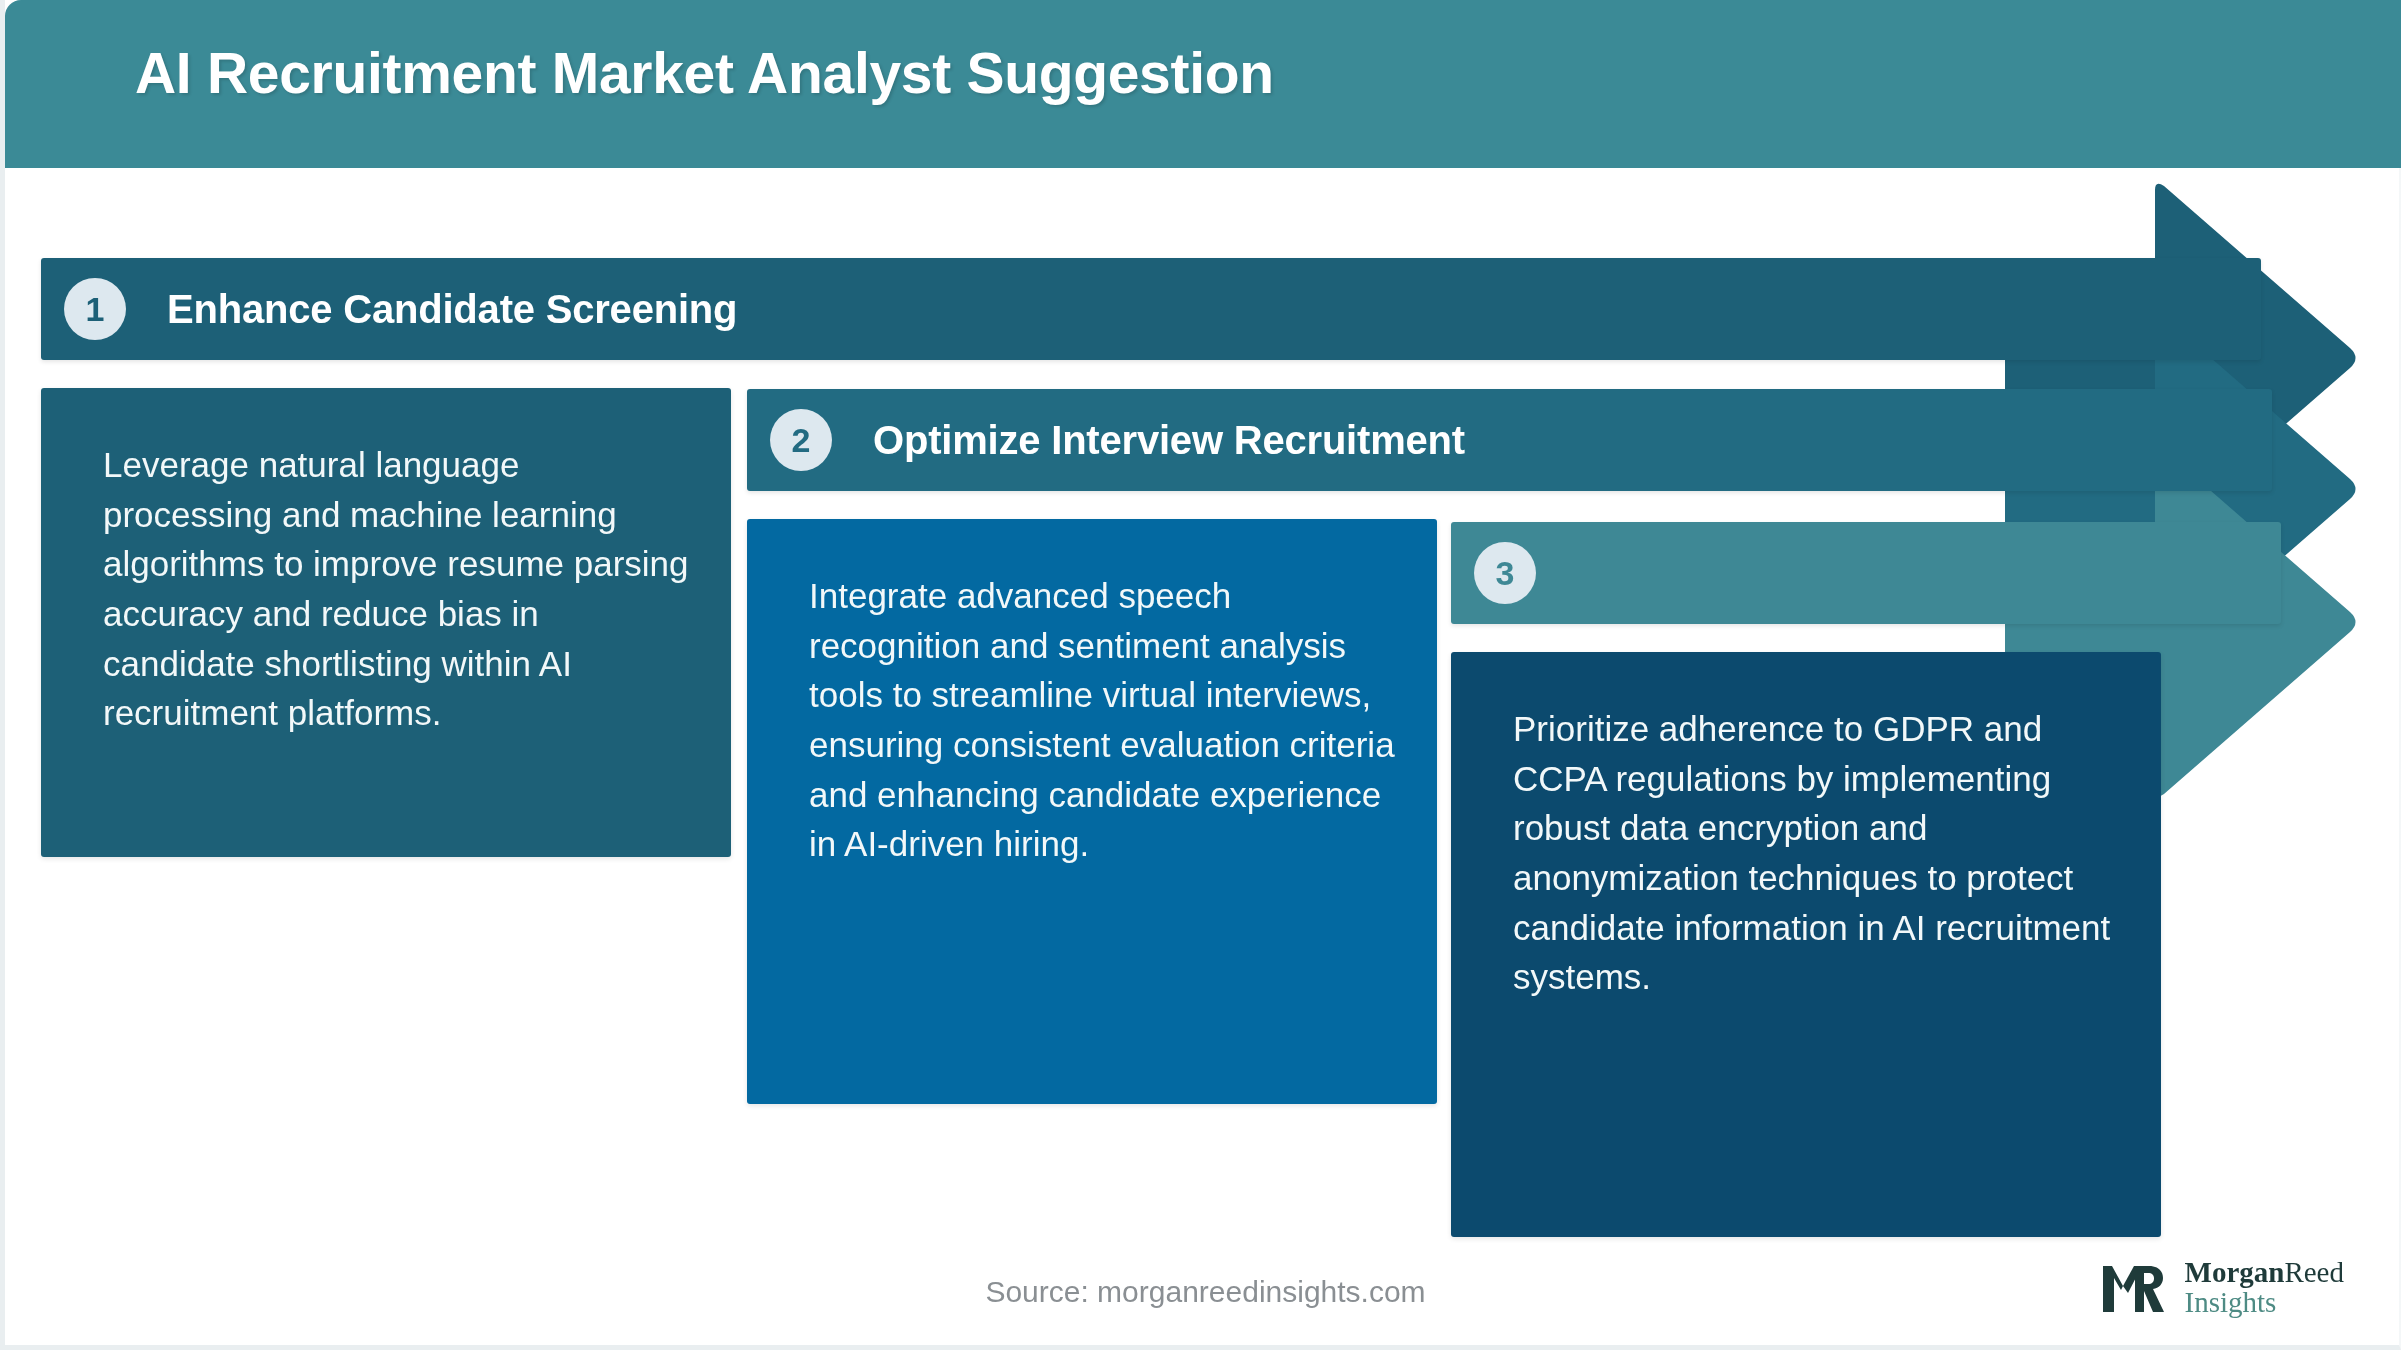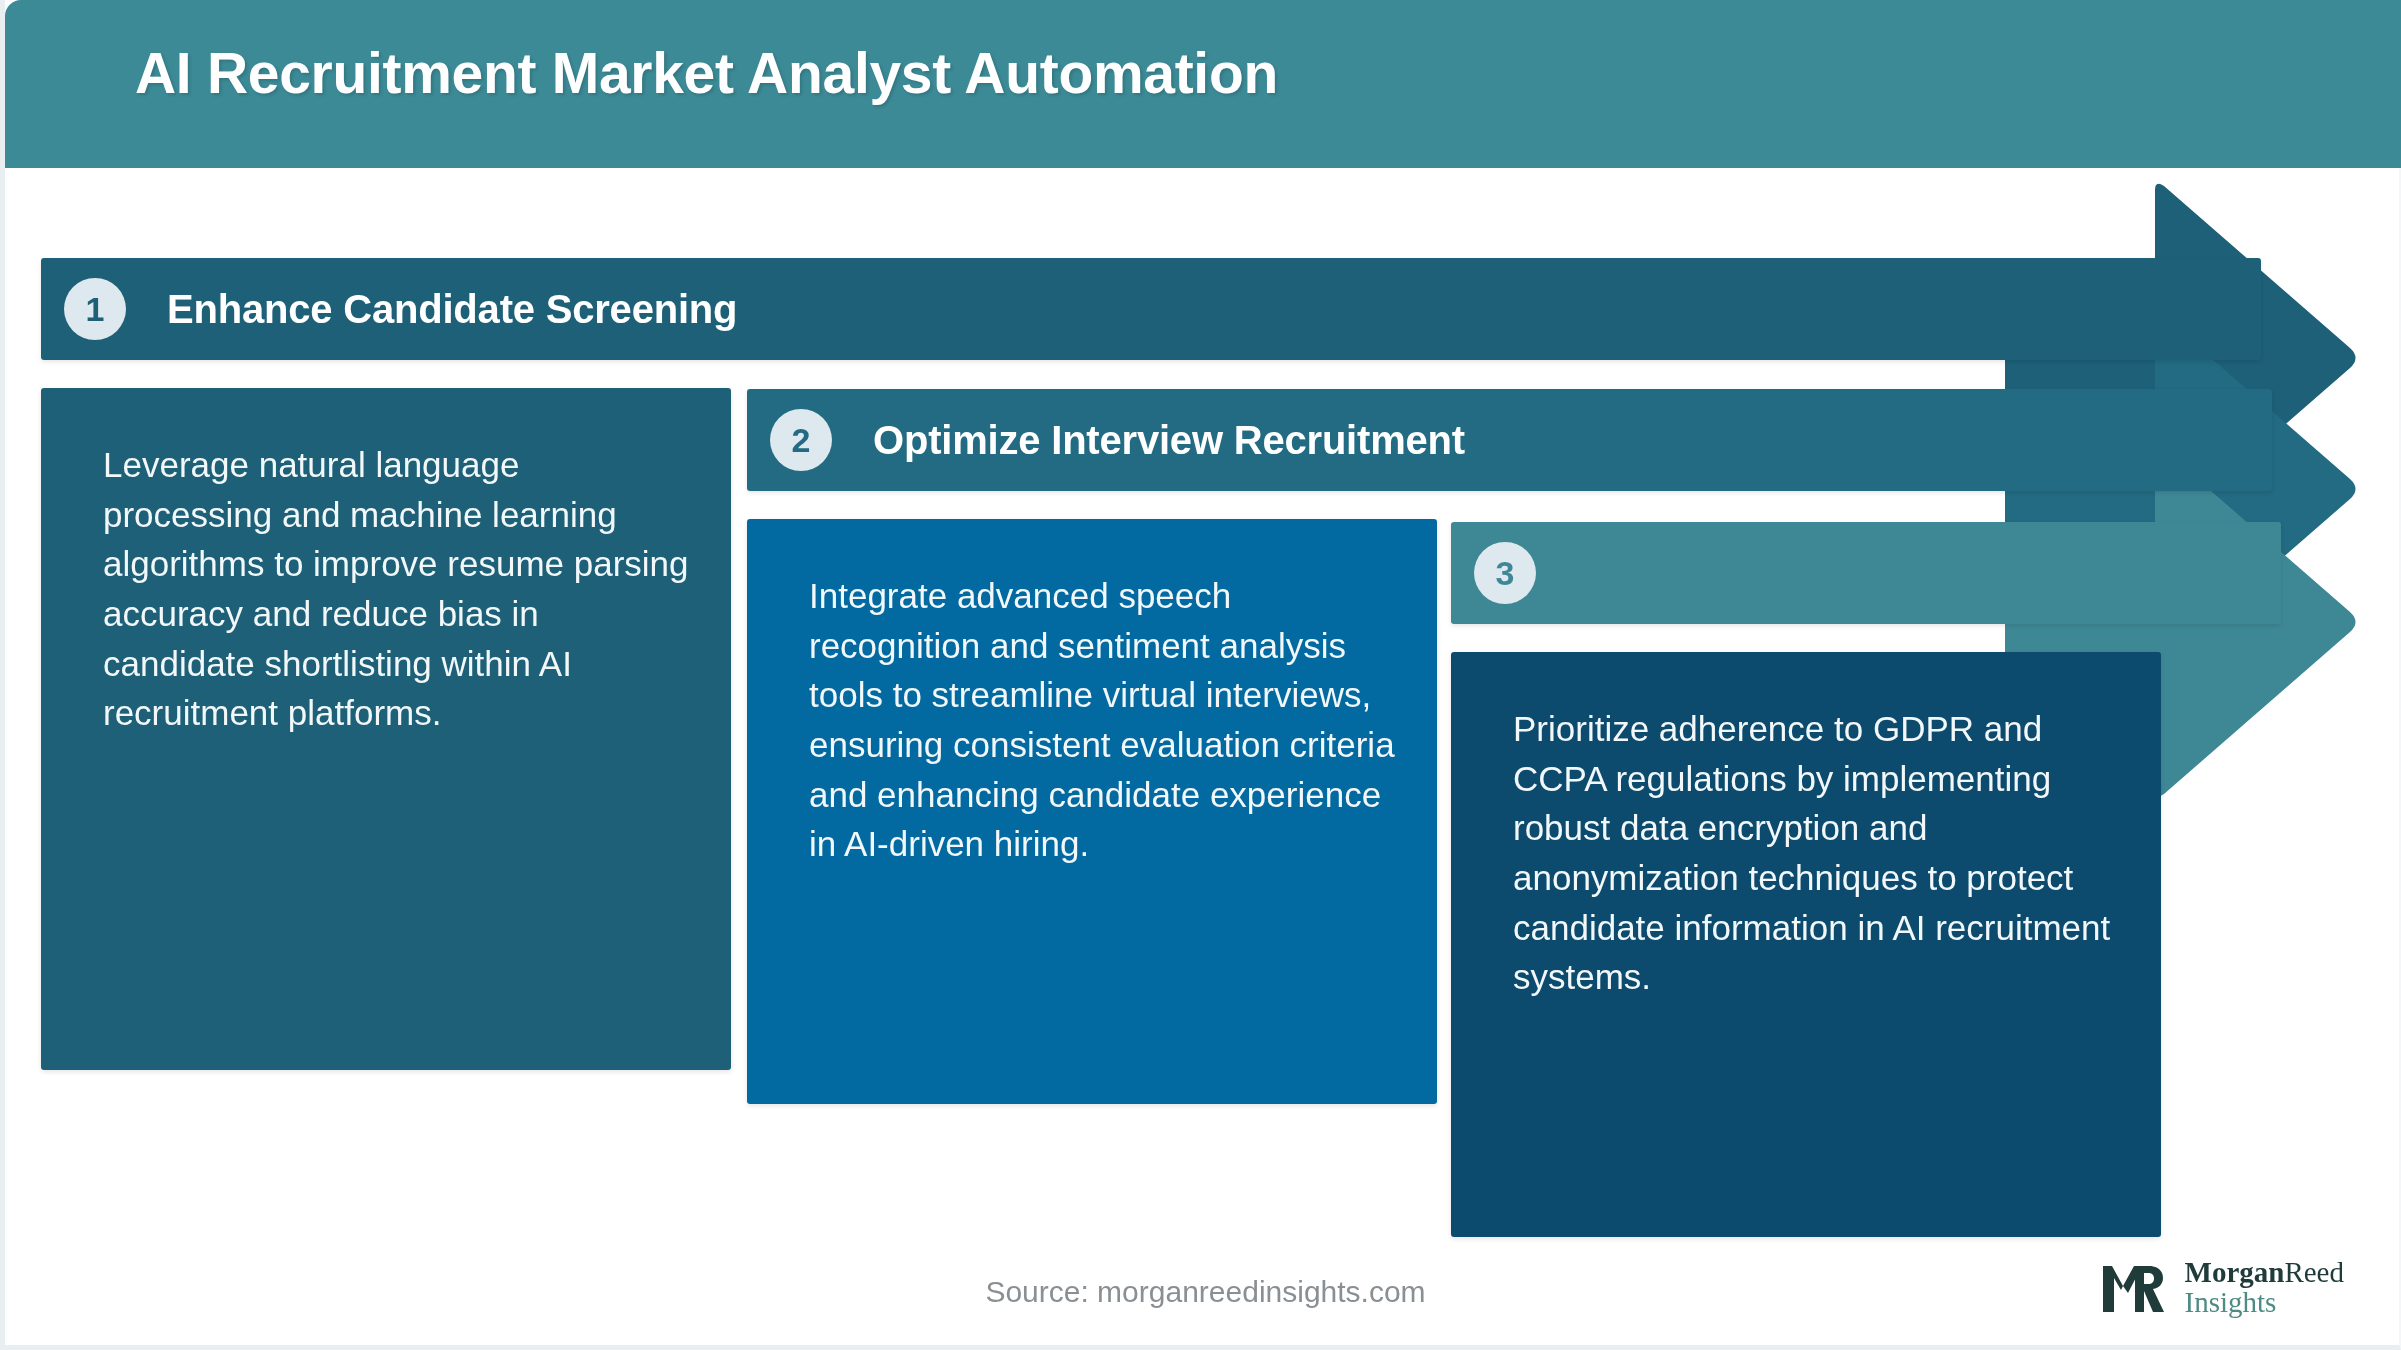--- a/index.html
+++ b/index.html
@@ -65,21 +65,21 @@
   .body-text {
     position:absolute; left:62px; top:52px; right:40px;
     color:#f2f8f9; font-size:35px; line-height:1.42;
     font-weight:300;
   }
 
   
   #step-1 { left:36px; top:258px; }
   #step-1 .step-bar  { width:2220px; background:#1d6077; }
   #step-1 .badge     { color:#1d6077; }
-  #step-1 .step-body { top:130px; width:690px; height:682px; background:#1d6077; }
+  #step-1 .step-body { top:130px; width:690px; height:469px; background:#1d6077; }
 
   
   #step-2 { left:742px; top:389px; }
   #step-2 .step-bar  { width:1525px; background:#226b82; }
   #step-2 .badge     { color:#226b82; }
   #step-2 .step-body { top:130px; width:690px; height:585px; background:#0369a1; }
 
   
   #step-3 { left:1446px; top:522px; }
   #step-3 .step-bar  { width:830px;  background:#3e8895; }
@@ -98,21 +98,21 @@
   .logo-l1 b { font-weight:bold; }
   .logo-l1 span.reed { font-weight:normal; }
   .logo-l2 { font-family:"Liberation Serif", serif; font-size:29px; color:#4e8b84; }
 </style>
 </head>
 <body>
 
 <div id="slide">
 
   <div id="title-band">
-    <div id="title-text">AI Recruitment Market Analyst Automation</div>
+    <div id="title-text">AI Recruitment Market Analyst Suggestion</div>
   </div>
 
   <svg id="arrows" viewBox="0 0 2401 1350" width="2401" height="1350">
 
     <path fill="#1d6077" d="M2150,258 L2150,190 Q2150,180 2159,186 L2345,348 Q2356,358 2345,368 L2159,530 Q2150,536 2150,526 L2150,458 L2000,458 L2000,258 Z"></path>
 
     <path fill="#226b82" d="M2150,389 L2150,321 Q2150,311 2159,317 L2345,479 Q2356,489 2345,499 L2159,661 Q2150,667 2150,657 L2150,589 L2000,589 L2000,389 Z"></path>
 
     <path fill="#3e8895" d="M2150,522 L2150,454 Q2150,444 2159,450 L2345,612 Q2356,622 2345,632 L2159,794 Q2150,800 2150,790 L2150,722 L2000,722 L2000,522 Z"></path>
   </svg>

